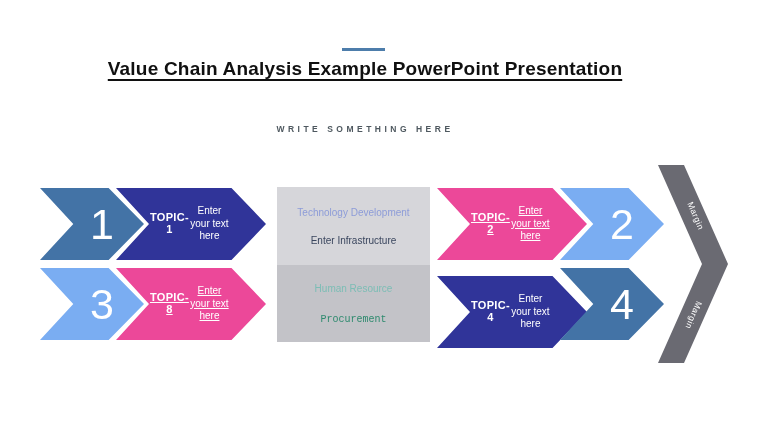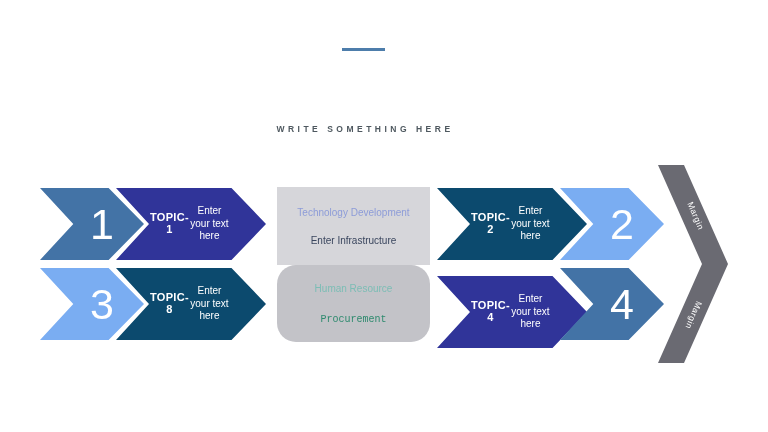--- a/index.html
+++ b/index.html
@@ -28,47 +28,48 @@
   }
   .chev-topic{
     width:150px;flex-direction:row;justify-content:center;text-align:center;
     clip-path:polygon(0% 0%,77% 0%,100% 50%,77% 100%,0% 100%,22% 50%);
     padding-left:34px;padding-right:36px;
   }
   .topic-label{font-size:11px;font-weight:bold;letter-spacing:.3px;margin-bottom:2px;}
   .topic-body{font-size:10px;line-height:1.25;width:72px;}
   .c-steel{background:#4373a6;}
   .c-navy{background:#303499;}
-  .c-teal{background:#0c4a6e;}
+  .c-teal{background:#ec4899;text-decoration:underline;}
   .c-lblue{background:#7aadf2;}
   
   .support-box{
     position:absolute;left:277px;width:153px;display:flex;flex-direction:column;
     align-items:center;justify-content:center;text-align:center;
   }
   .support-box.top{top:187px;height:78px;background:#d6d6da;gap:17px;}
-  .support-box.bottom{top:265px;height:77px;background:#c3c3c8;gap:20px;border-radius:19px;}
+  .support-box.bottom{top:265px;height:77px;background:#c3c3c8;gap:20px;}
   .support-item{font-size:10px;font-weight:500;}
   .t-techdev{color:#8d9cd8;}
   .t-firm{color:#3a465e;}
   .t-hr{color:#7cbdb5;}
   .t-proc{color:#2e8a6e;font-family:Liberation Mono, monospace;}
   
   .margin-band{position:absolute;left:648px;top:162px;}
   .margin-band text{
     fill:#ffffff;font-size:8.5px;letter-spacing:.6px;
     font-family:"Liberation Sans",sans-serif;text-anchor:middle;
   }
 </style>
 </head>
 <body>
 
 <div class="slide">
 
   <div class="accent-line"></div>
+  <div class="title">Value Chain Analysis Example PowerPoint Presentation</div>
   <div class="subtitle">WRITE SOMETHING HERE</div>
 
   <div class="chev chev-num c-steel" style="left:40px;top:188px;">
     <span>1</span>
   </div>
   <div class="chev chev-topic c-navy" style="left:116px;top:188px;">
     <div class="topic-label">TOPIC-1</div>
     <div class="topic-body">Enter your text here</div>
   </div>
 

